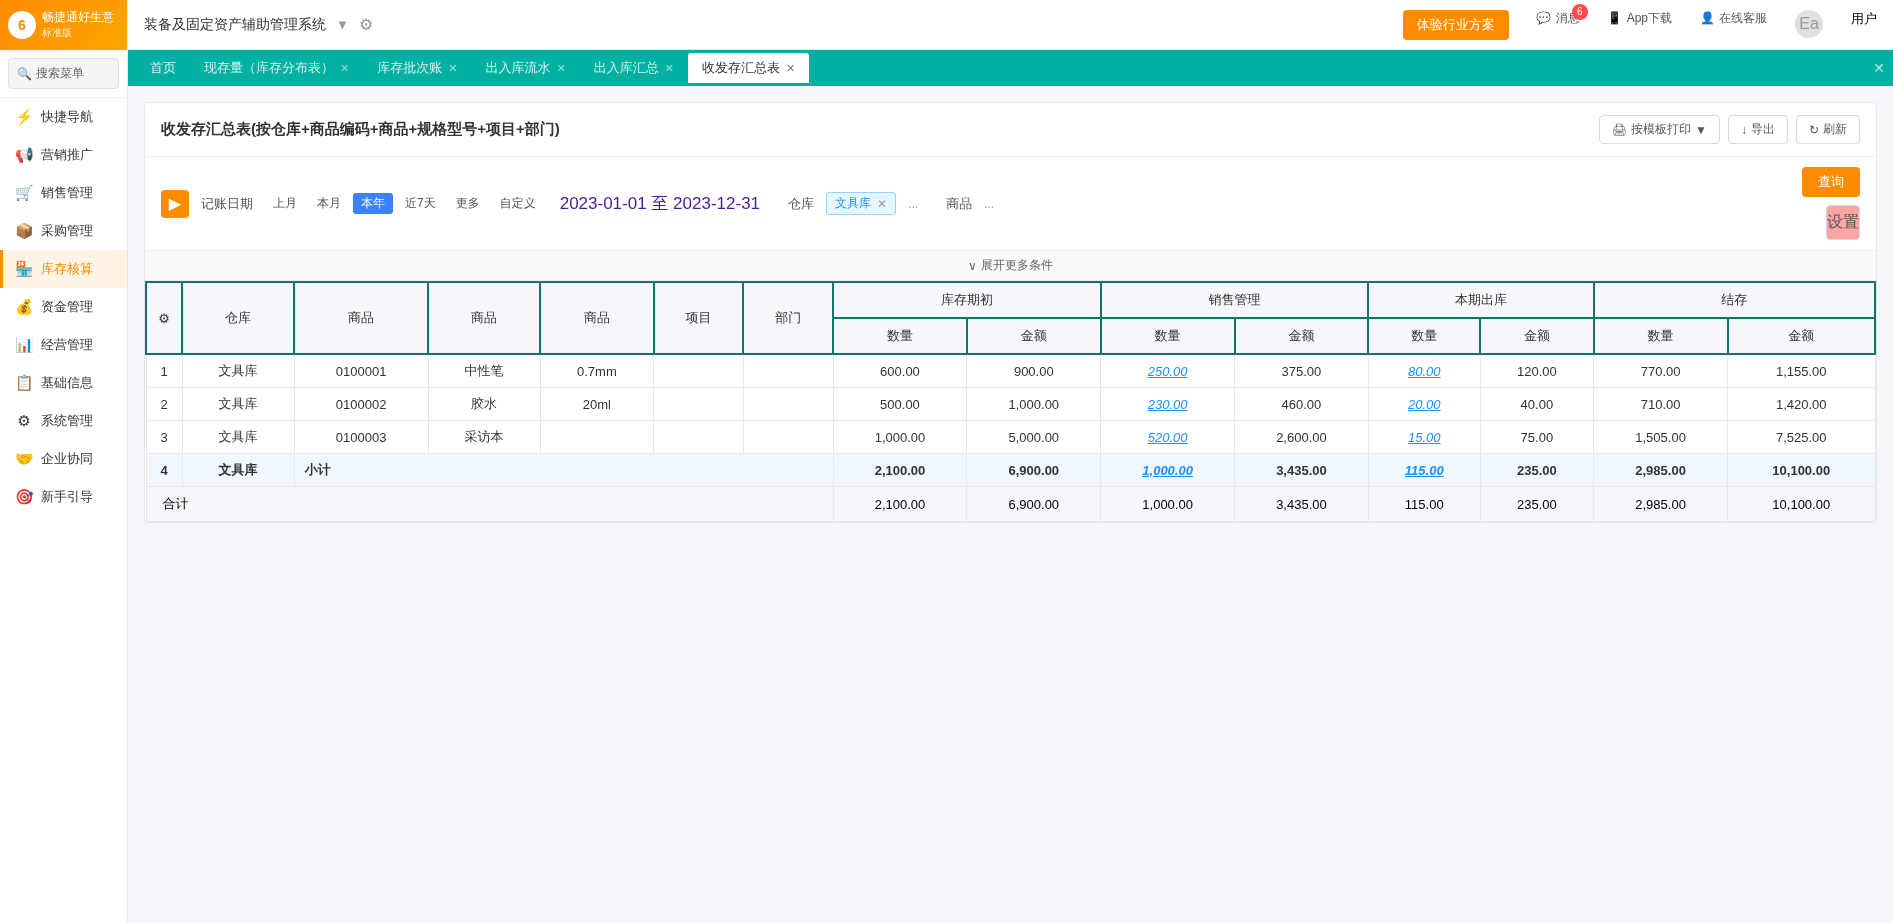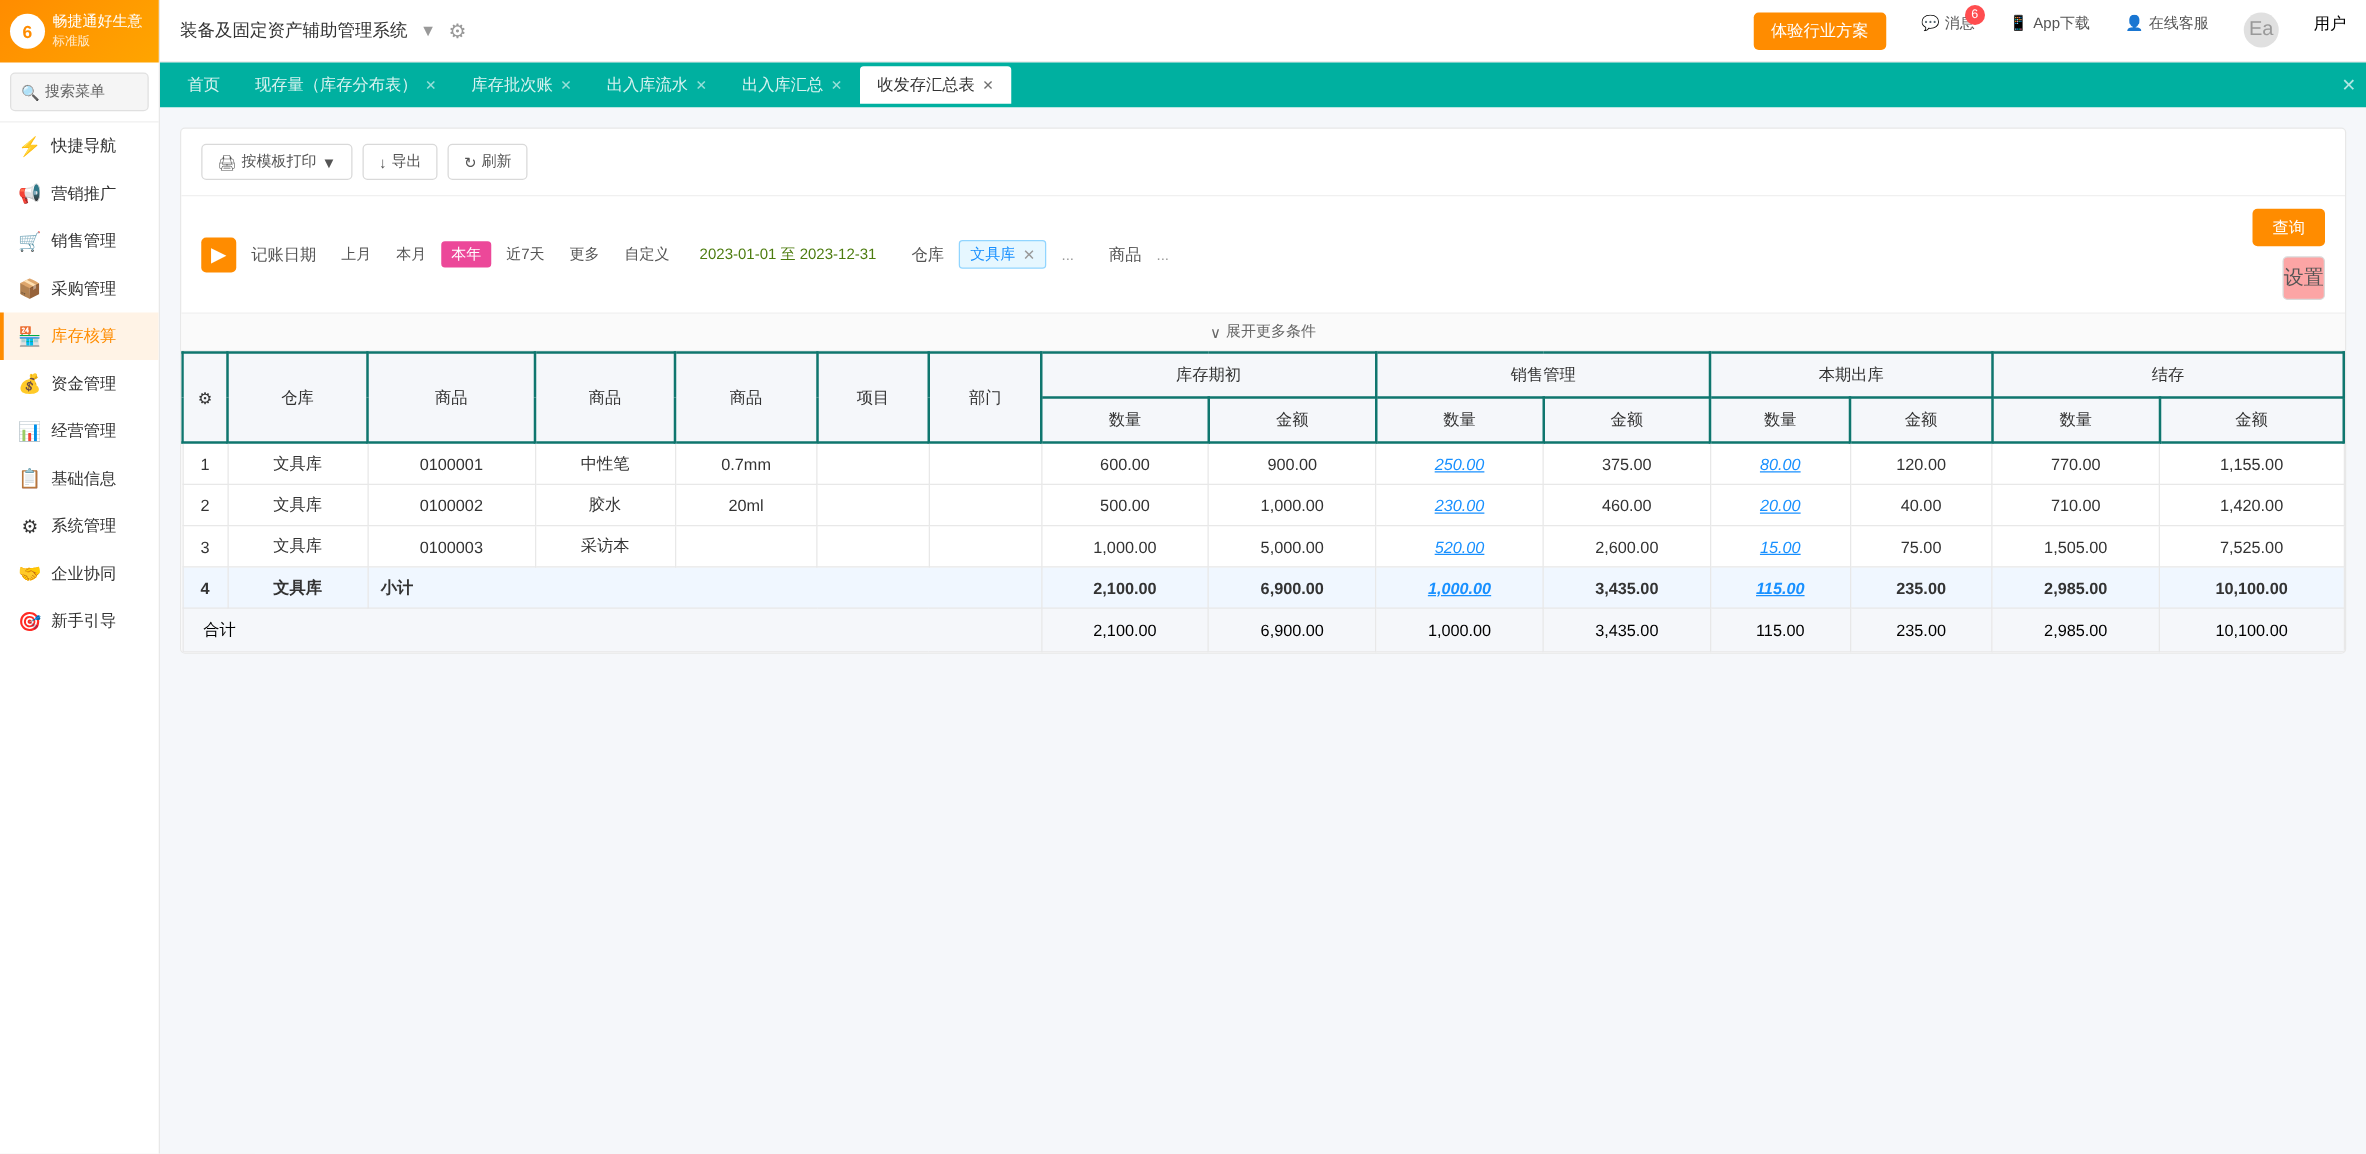--- a/index.html
+++ b/index.html
@@ -141,22 +141,22 @@
       width: 28px; height: 28px; background: #ff8c00;
       border: none; border-radius: 4px; cursor: pointer;
       color: #fff; font-size: 16px; display: flex; align-items: center; justify-content: center;
     }
     .filter-label { color: #555; font-size: 13px; white-space: nowrap; }
     .date-btns { display: flex; gap: 4px; align-items: center; }
     .date-btn {
       padding: 2px 8px; border: none; background: none;
       cursor: pointer; color: #555; font-size: 12px; border-radius: 3px;
     }
-    .date-btn.active { background: #ec4899; color: #fff; border-radius: 3px; }
-    .date-range { font-size: 12px; color: #4d7c0f; margin-left: 4px; }
+    .date-btn.active { background: #3b82f6; color: #fff; border-radius: 3px; }
+    .date-range { font-size: 17px; color: #4c1d95; margin-left: 4px; }
 
     .warehouse-tag {
       display: flex; align-items: center; gap: 4px;
       background: #e6f7ff; border: 1px solid #91d5ff;
       border-radius: 3px; padding: 2px 8px; font-size: 12px; color: #1890ff;
     }
     .warehouse-tag-close { cursor: pointer; color: #999; margin-left: 2px; }
 
     .filter-more { color: #999; cursor: pointer; font-size: 12px; }
 
@@ -353,20 +353,21 @@
       <span>收发存汇总表</span>
       <span class="tab-close">✕</span>
     </div>
     <span class="tab-close-main" style="color:rgba(255,255,255,0.7); margin-left:auto;">✕</span>
   </div>
 
   <div class="content-area">
     <div class="page-container">
 
       <div class="page-header">
+        <h2 class="page-title">收发存汇总表(按仓库+商品编码+商品+规格型号+项目+部门)</h2>
         <div class="page-header-actions">
           <button class="btn-action">
             <span>🖨</span>
             <span>按模板打印</span>
             <span>▼</span>
           </button>
           <button class="btn-action">
             <span>↓</span>
             <span>导出</span>
           </button>

